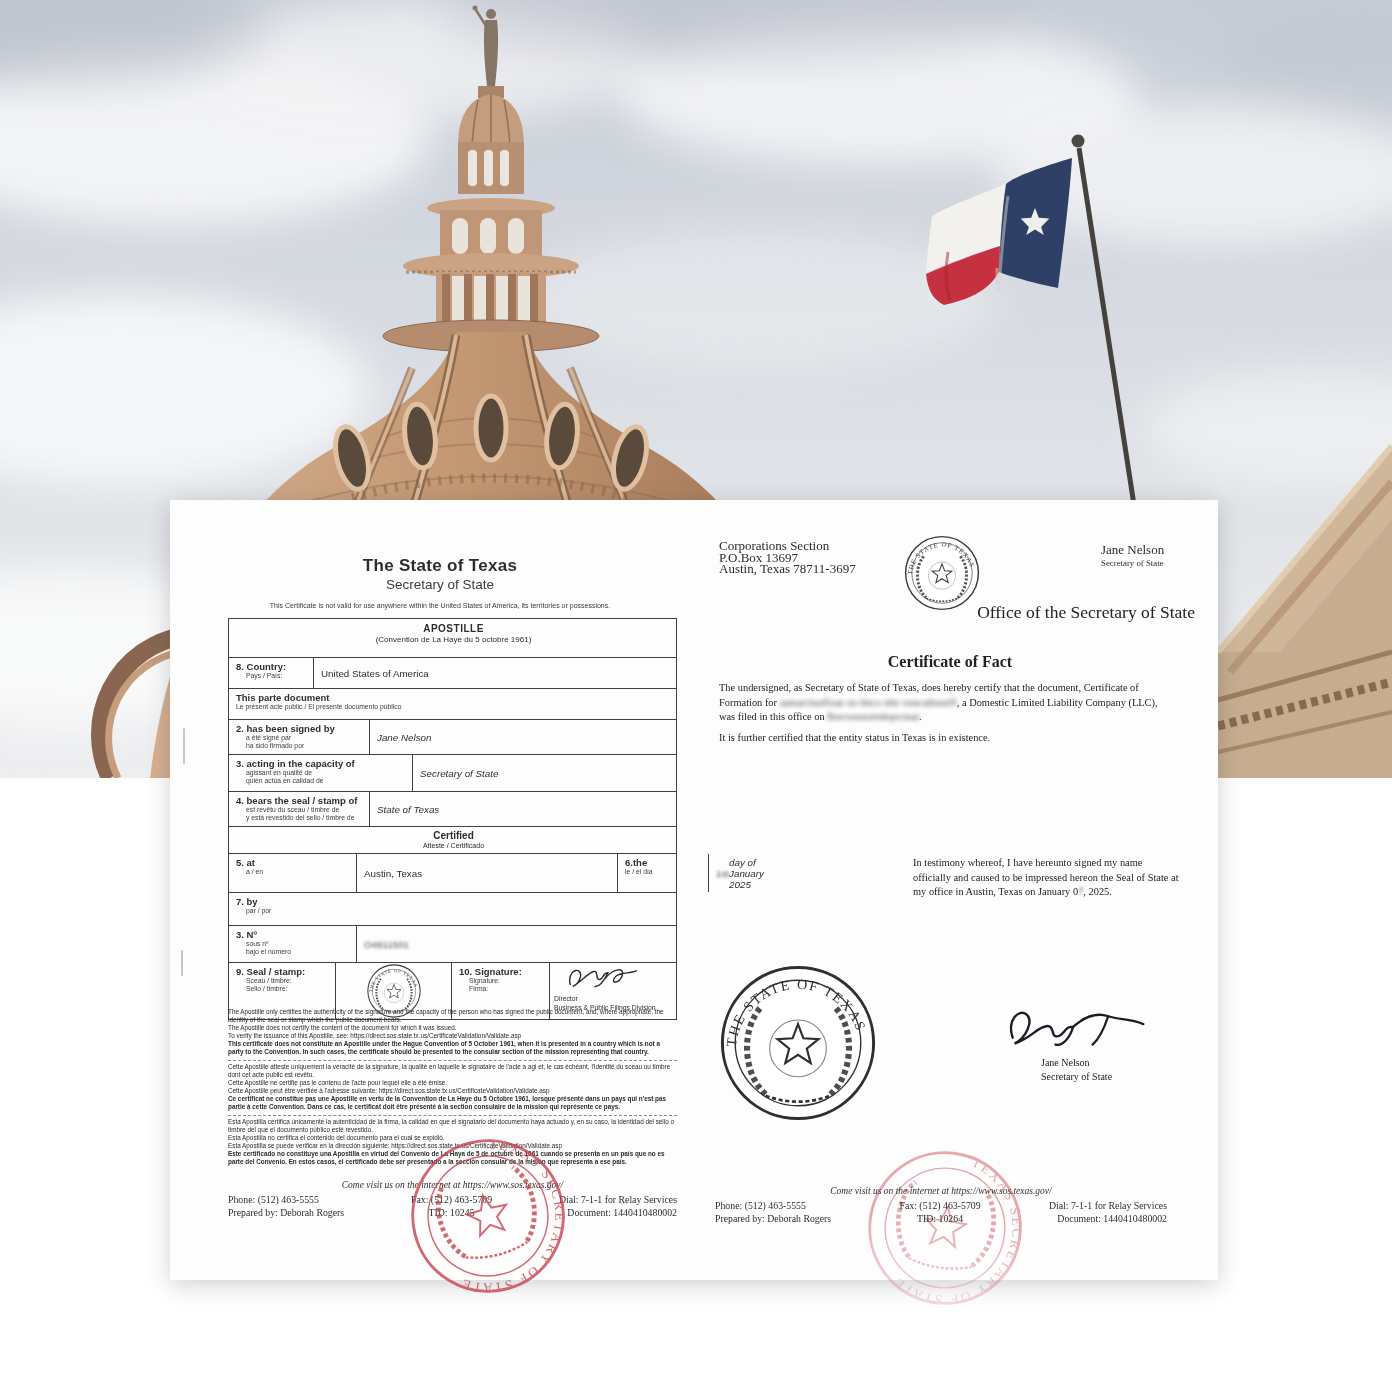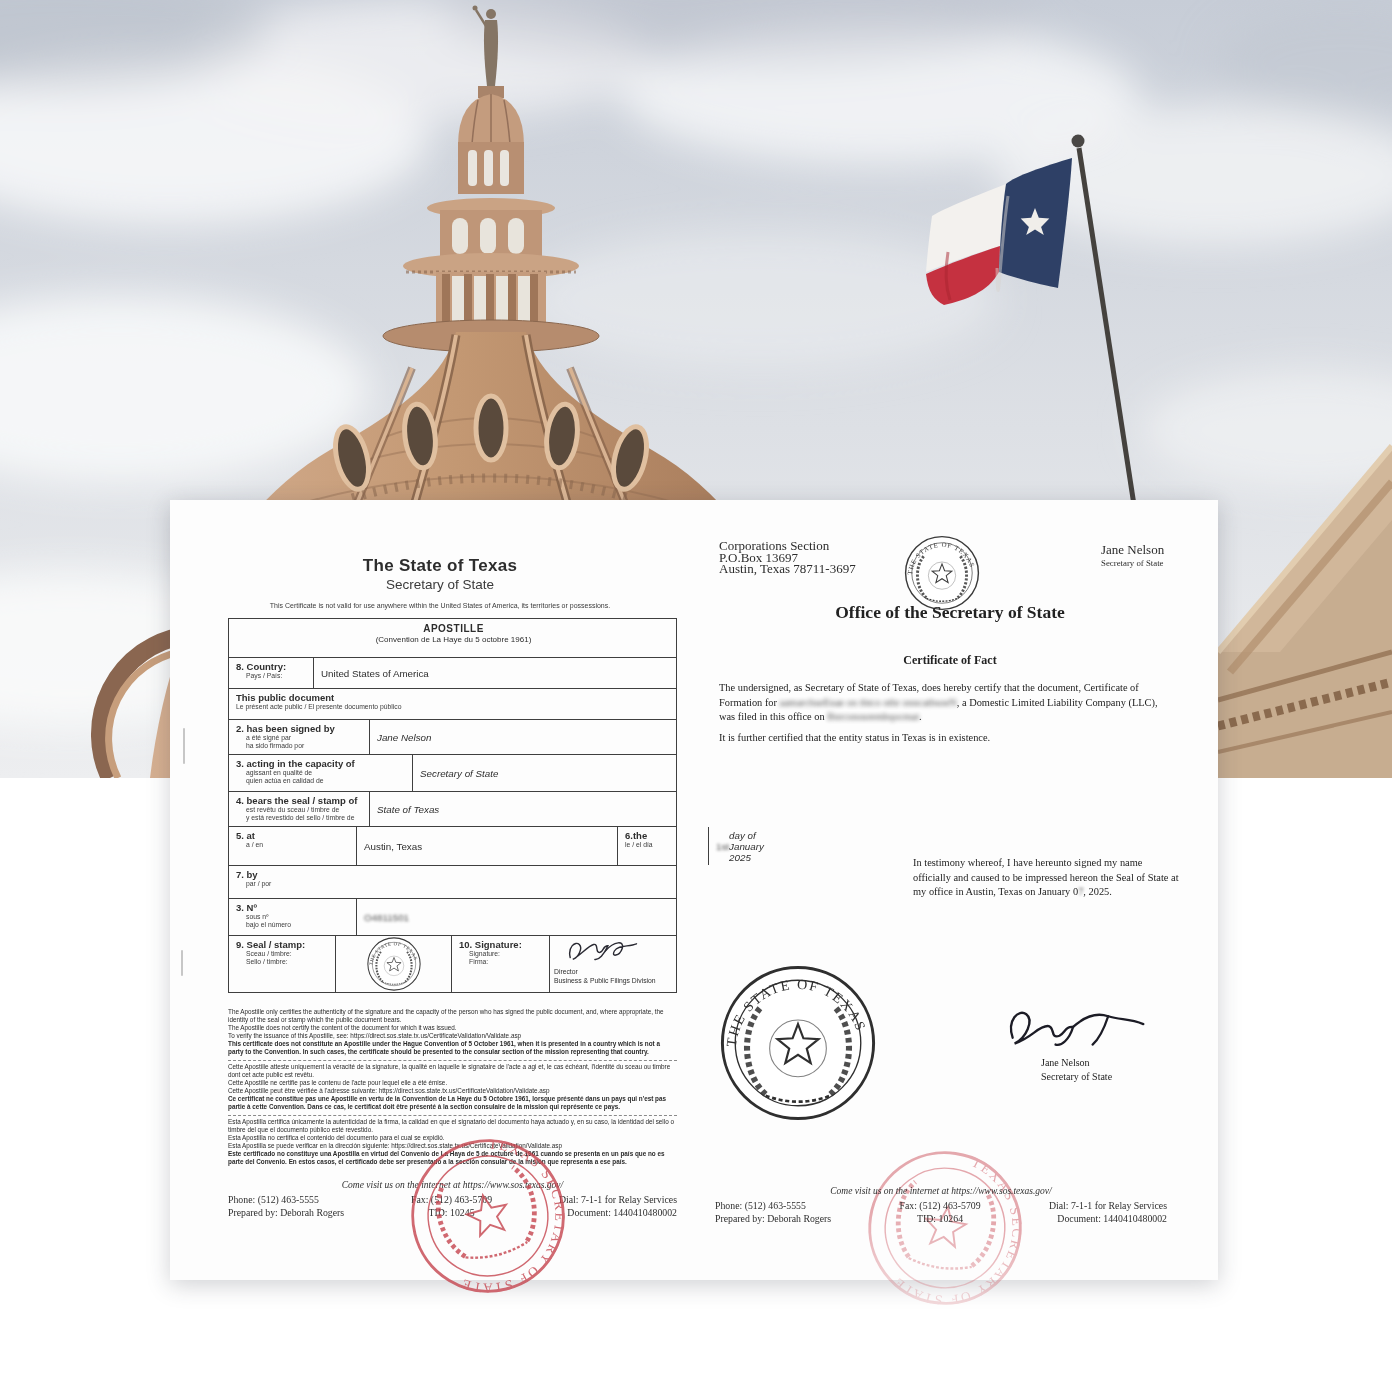--- a/index.html
+++ b/index.html
@@ -49,22 +49,22 @@
   .foot{position:absolute;color:#2d2d2d;}
   .visit{font-style:italic;font-size:9.5px;text-align:center;color:#2f2f2f;}
   .fcols{display:flex;justify-content:space-between;font-size:9.8px;line-height:13px;margin-top:3px;}
   .fc{white-space:nowrap;}
   .fc.mid{text-align:center;}
   .fc.right{text-align:right;}
   
   .corner{font-size:13px;line-height:11.5px;color:#2c2c2c;}
   .offname{font-size:13px;color:#2c2c2c;}
   .offtitle{font-size:8.8px;color:#2c2c2c;}
-  .officetitle{font-size:17.5px;font-weight:bold;color:#222;}
-  .certfact{font-size:12px;font-weight:bold;color:#222;}
+  .officetitle{font-size:17.5px;font-weight:normal;color:#222;text-align:right;}
+  .certfact{font-size:16px;font-weight:bold;color:#222;}
   .bodytxt{font-size:10.4px;line-height:14.5px;color:#222;}
   .signername{font-size:10px;line-height:13.5px;color:#222;}
   .blur{filter:blur(2.3px);opacity:.8;}
   .blur-sm{filter:blur(1.7px);opacity:.85;}
   .stamp{position:absolute;}
   .artifact{position:absolute;width:2px;background:#9a9a9a;opacity:.55;border-radius:2px;}
 </style>
 </head>
 <body>
 
@@ -239,21 +239,21 @@
         </div>
         <div class="trow g1 rh30">
           <div class="tcell">
               <div class="lab">8. Country:</div>
             <div class="sublab">Pays / País:</div>
             </div>
           <div class="tcell val">United States of America</div>
         </div>
         <div class="trow rh30" style="grid-template-columns:1fr;">
           <div class="tcell">
-              <div class="lab">This public document</div>
+              <div class="lab">This parte document</div>
             <div class="sublab" style="margin-left:0;">Le présent acte public / El presente documento público</div>
             </div>
         </div>
         <div class="trow g2 rh34">
           <div class="tcell">
               <div class="lab">2. has been signed by</div>
             <div class="sublab">a été signé par</div>
             <div class="sublab">ha sido firmado por</div>
             </div>
           <div class="tcell val vi">Jane Nelson</div>
@@ -266,20 +266,26 @@
             </div>
           <div class="tcell val vi">Secretary of State</div>
         </div>
         <div class="trow g2 rh34">
           <div class="tcell">
               <div class="lab">4. bears the seal / stamp of</div>
             <div class="sublab">est revêtu du sceau / timbre de</div>
             <div class="sublab">y está revestido del sello / timbre de</div>
             </div>
           <div class="tcell val vi">State of Texas</div>
+        </div>
+        <div class="trow rh26" style="grid-template-columns:1fr;">
+          <div class="tcell ctr" style="padding-top:3px;">
+            <div class="cert1">Certified</div>
+            <div class="cert2">Atteste / Certificado</div>
+            </div>
         </div>
         <div class="trow g3 rh36">
           <div class="tcell">
               <div class="lab">5. at</div>
             <div class="sublab">a / en</div>
             </div>
           <div class="tcell val">Austin, Texas</div>
           <div class="tcell">
               <div class="lab">6.the</div>
             <div class="sublab" style="margin-left:0;">le / el día</div>

